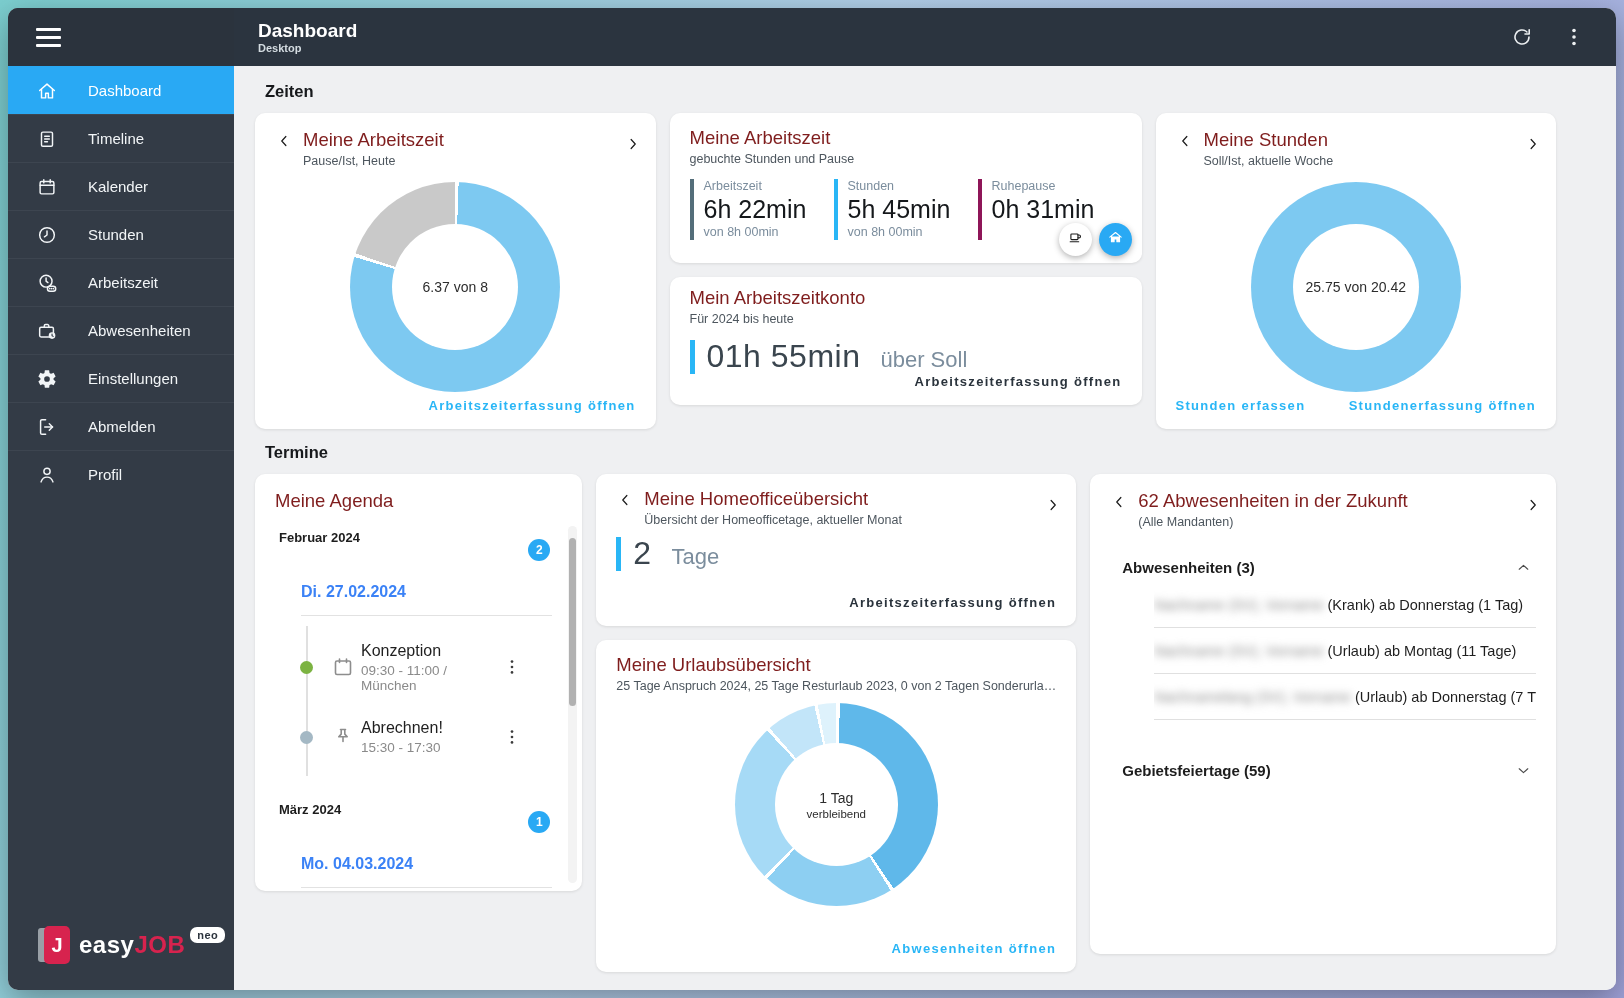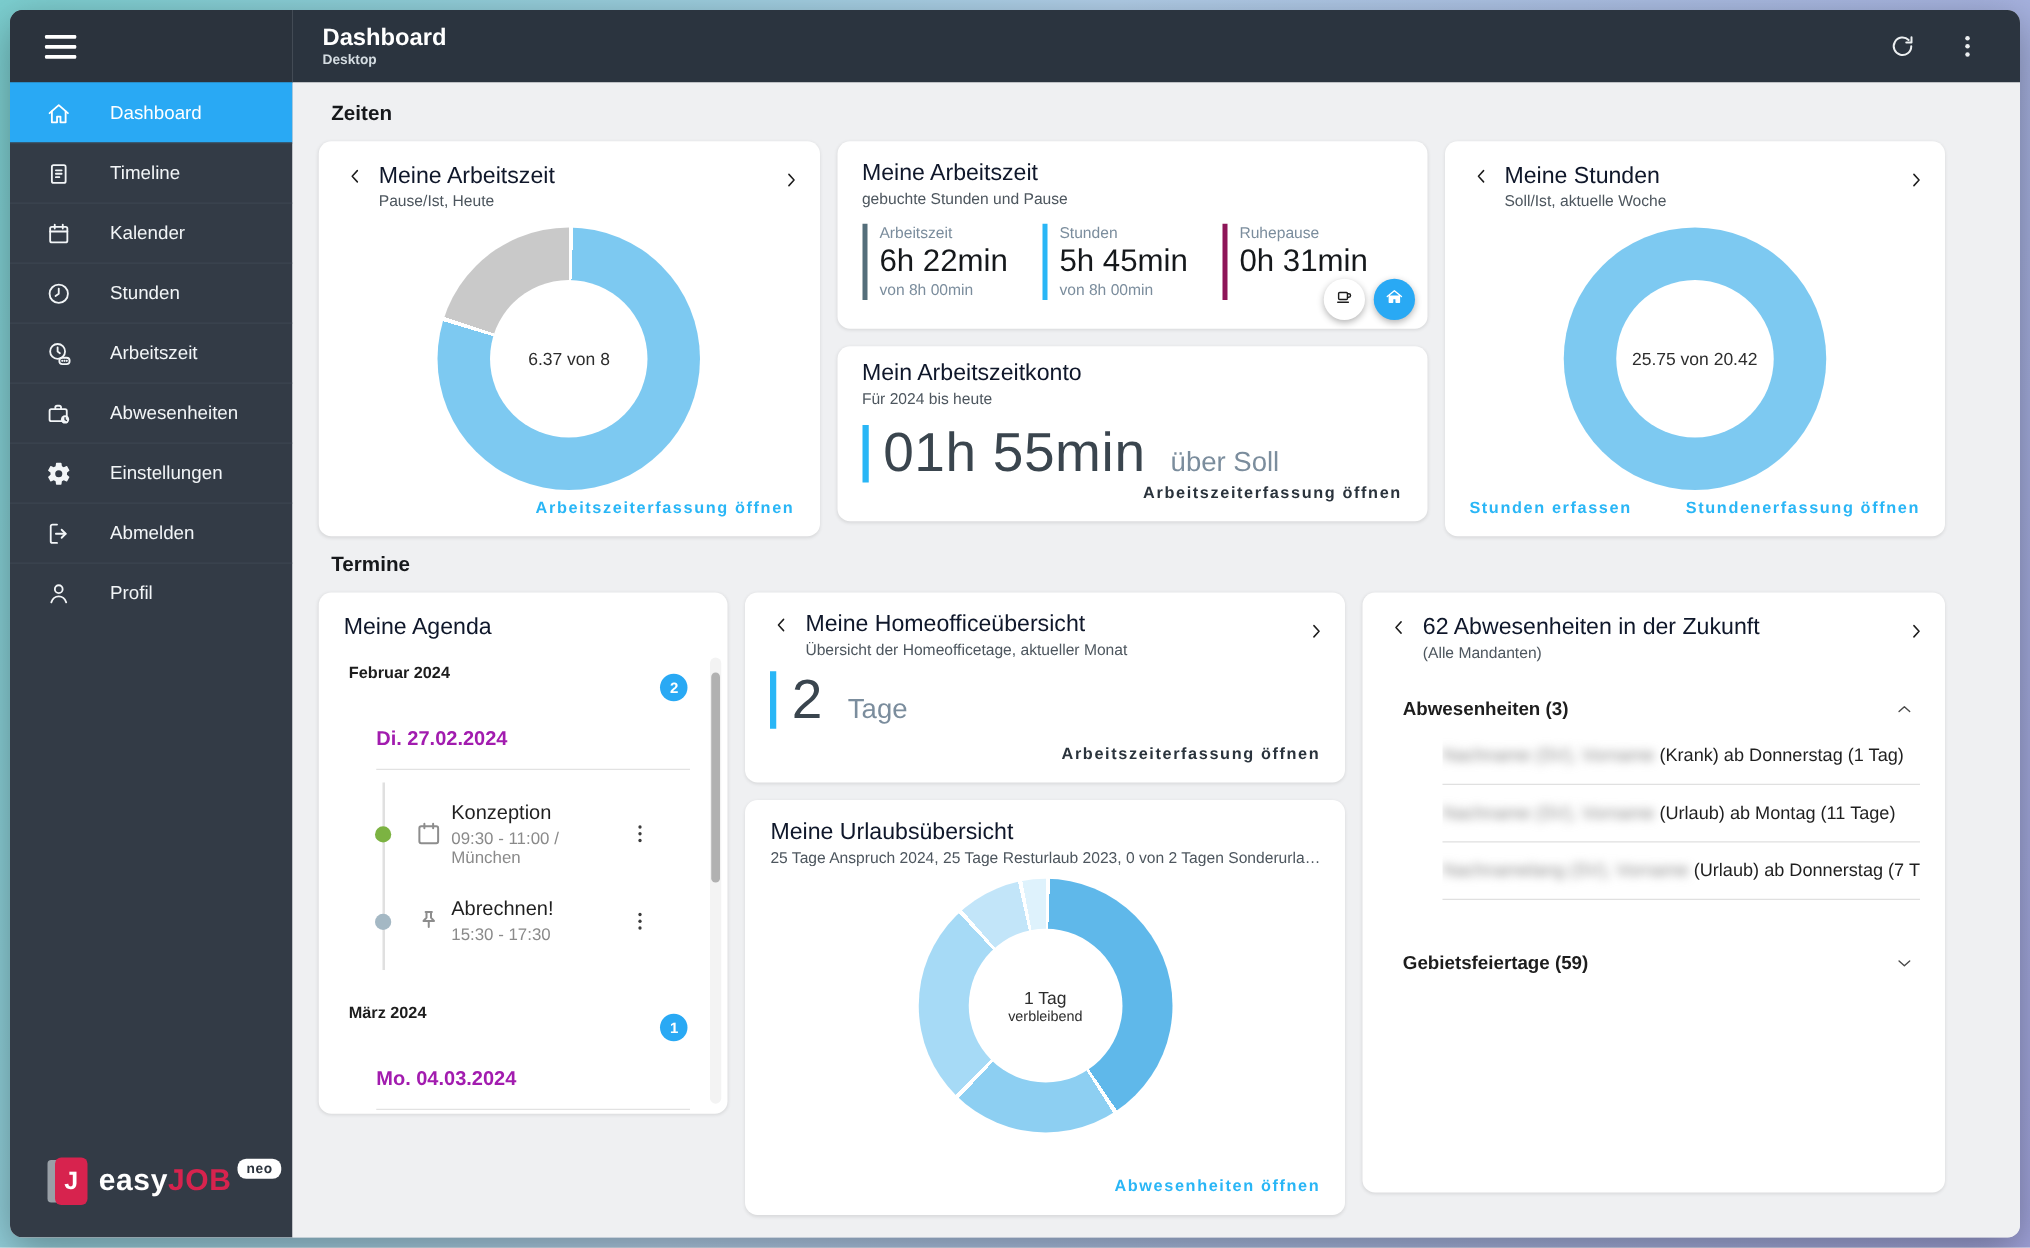--- a/index.html
+++ b/index.html
@@ -40,21 +40,21 @@
   .h-titles{display:flex;flex-direction:column;line-height:1.15}
   .h-title{font-size:19px;font-weight:bold}
   .h-sub{font-size:11px;font-weight:bold;color:#d4dce1}
   .h-actions{margin-left:auto;display:flex;align-items:center;gap:28px}
   .h-btn{width:24px;height:24px;color:#eceff1;cursor:pointer}
 
   .content{flex:1;background:#eff0f2;padding:14px 60px 0 21px;overflow:hidden}
   .sec-h{font-size:16.5px;font-weight:bold;color:#17191c;margin:2px 0 12px 10px}
   .grid{display:grid;grid-template-columns:1fr 1fr 1fr;gap:14px;align-items:start;margin-bottom:14px}
   .card{background:#fff;border-radius:10px;box-shadow:0 1px 3px rgba(0,0,0,.1);padding:16px 20px;position:relative;box-sizing:border-box}
-  .card-title{font-size:18.5px;color:#0f172a}
+  .card-title{font-size:18.5px;color:#7f1d1d}
   .card-sub{font-size:12.5px;color:#4d565e;margin-top:3px}
   .title-row{display:flex;align-items:flex-start;gap:10px}
   .chev{width:18px;height:18px;color:#1c1c1c;margin-top:3px;cursor:pointer;flex-shrink:0}
   .chev-abs{position:absolute;right:14px;top:19px}
   .tall{height:316px;display:flex;flex-direction:column}
   .stack{display:flex;flex-direction:column;gap:14px}
 
   
   .donut{border-radius:50%;position:relative;margin:14px auto 6px}
   .donut::after{content:"";position:absolute;inset:var(--hole);background:#fff;border-radius:50%}
@@ -83,31 +83,31 @@
   .toggle-label{font-size:15px;color:#1d1d1d;margin-left:16px}
   .fabs{position:absolute;right:10px;bottom:7px;display:flex;gap:7px}
   .fab{width:33px;height:33px;border-radius:50%;display:flex;align-items:center;justify-content:center;
     box-shadow:0 2px 6px rgba(0,0,0,.3);cursor:pointer}
   .fab.white{background:#fff;color:#1d1d1d}
   .fab.blue{background:#29a9f4;color:#fff}
   .fab svg{width:17px;height:17px}
 
   
   .big-row{display:flex;align-items:baseline;gap:20px;border-left:5px solid #29b6f6;padding-left:12px;margin-top:14px}
-  .big-val{font-size:44px;color:#3a454e;letter-spacing:.5px;line-height:1.05}
+  .big-val{font-size:32px;color:#3a454e;letter-spacing:.5px;line-height:1.05}
   .big-suffix{font-size:22px;color:#7b8d9d}
   .grow{flex:1;display:flex;flex-direction:column}
 
   
   .agenda{height:417px;overflow:hidden;padding:16px 16px 10px 20px}
   .month-row{display:flex;align-items:flex-start;margin-top:18px}
   .month{font-size:13px;font-weight:bold;color:#1d1d1d;padding-left:4px}
   .badge{margin-left:auto;margin-right:16px;margin-top:9px;width:22px;height:22px;border-radius:50%;background:#29a9f4;
     color:#fff;font-size:12px;font-weight:bold;display:flex;align-items:center;justify-content:center}
-  .day{font-size:16px;font-weight:bold;color:#a21caf;margin:22px 0 14px 26px}
+  .day{font-size:16px;font-weight:bold;color:#3b82f6;margin:22px 0 14px 26px}
   .agenda hr{border:none;border-top:1px solid #e2e2e2;margin:0 14px 0 26px}
   .events{position:relative;padding:16px 0 4px}
   .events::before{content:"";position:absolute;left:31px;top:10px;bottom:0;width:2px;background:#e0e0e0}
   .event{display:flex;align-items:center;height:70px;position:relative}
   .dot{position:absolute;left:25px;width:13px;height:13px;border-radius:50%;background:#999}
   .ev-icon{margin-left:56px;color:#8d8d8d;width:24px;height:24px;flex-shrink:0}
   .ev-text{margin-left:6px;min-width:0}
   .ev-title{font-size:16px;color:#1f1f1f}
   .ev-time{font-size:13.5px;color:#8a8a8a;margin-top:3px}
   .ev-menu{margin-left:auto;margin-right:44px;width:20px;height:20px;color:#3c3c3c;cursor:pointer;flex-shrink:0}

